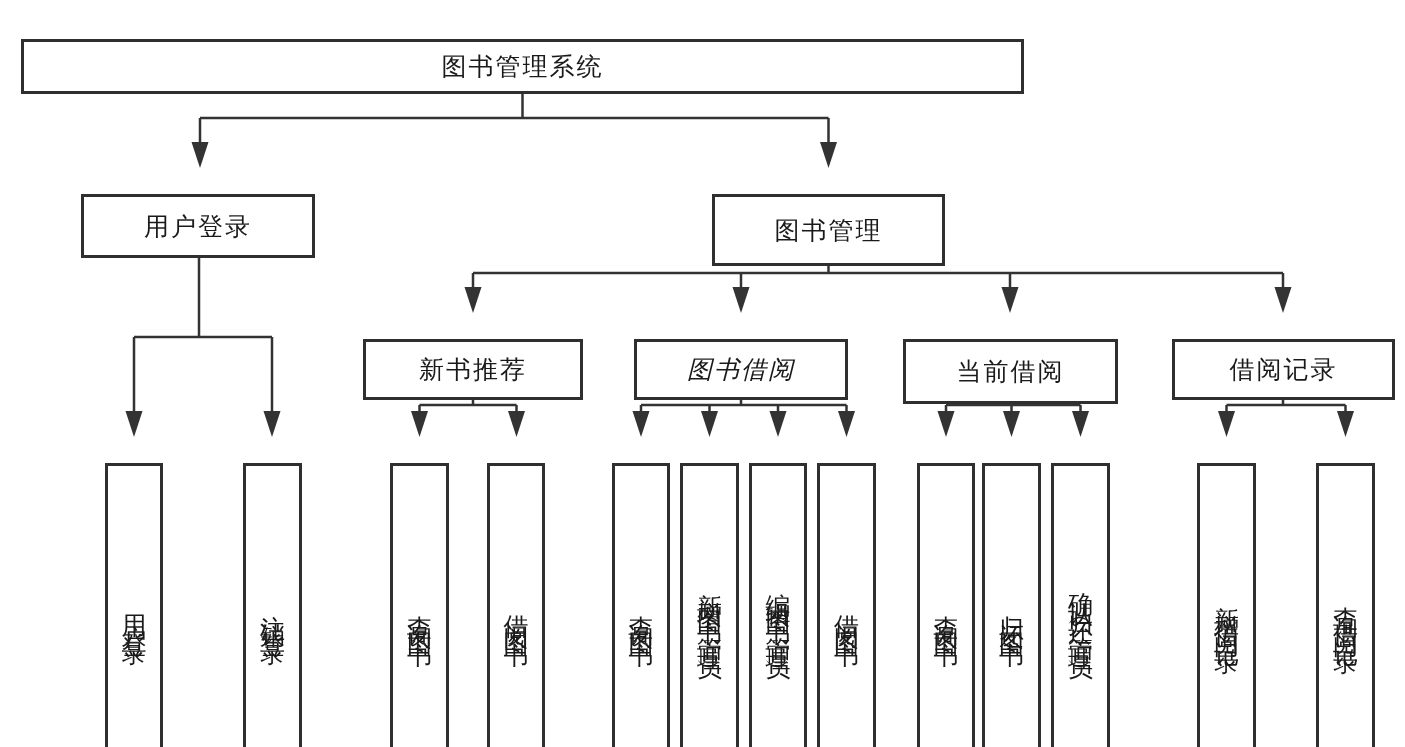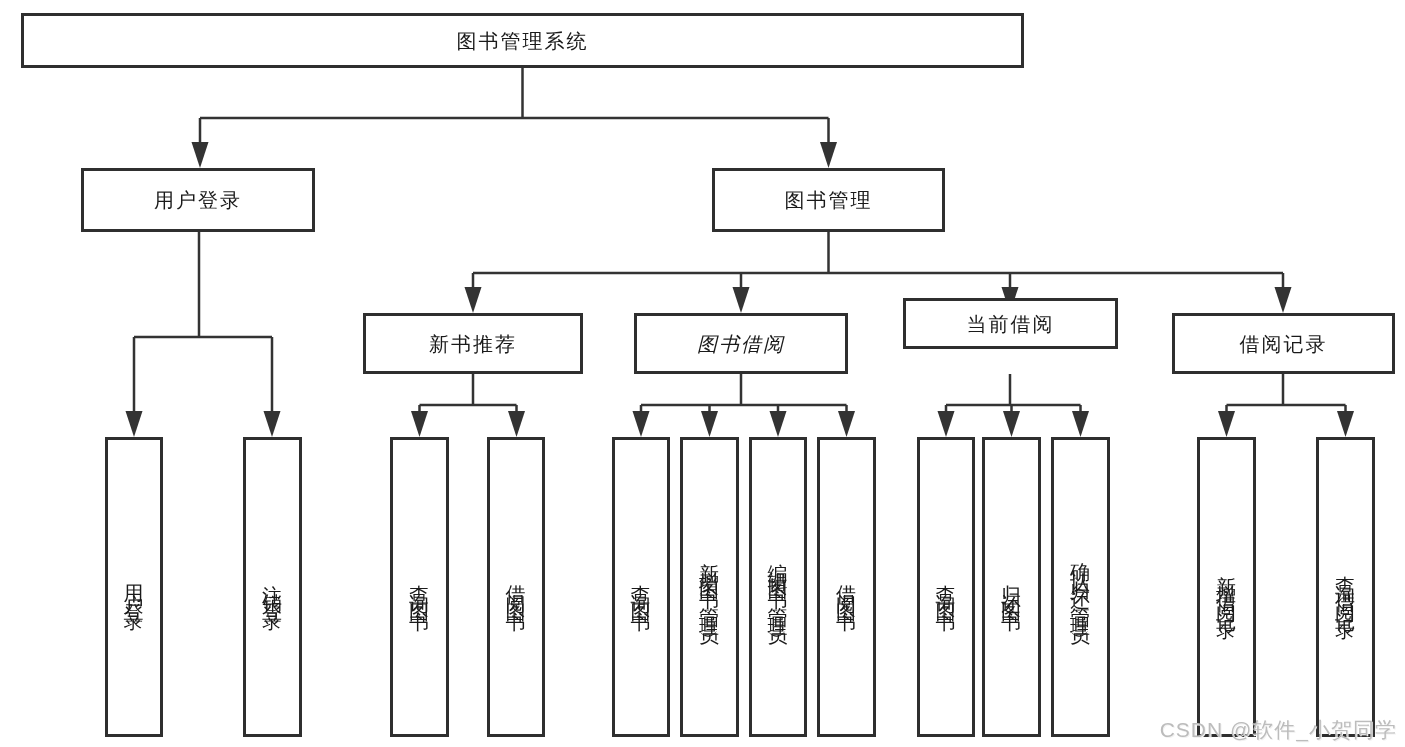--- a/index.html
+++ b/index.html
@@ -12,22 +12,22 @@
     background:var(--bg);
     font-family:"Liberation Sans","DejaVu Sans",sans-serif;
   }
   .wires{position:absolute; left:0; top:0; width:1405px; height:747px; z-index:1;}
   .wire{fill:none; stroke:var(--line); stroke-width:2.5;}
   .arrowhead{fill:var(--line); stroke:none;}
   .box{
     position:absolute; box-sizing:border-box; z-index:2;
     background:#ffffff; border:3px solid var(--border);
     display:flex; align-items:center; justify-content:center;
-    color:var(--text); font-size:20px; letter-spacing:2px;
-    line-height:1; white-space:nowrap;
+    color:var(--text); font-size:25px; letter-spacing:2px;
+    line-height:1; white-space:nowrap;margin-top:26px;
   }
   .vbox .vtext{
     writing-mode:vertical-rl; text-orientation:mixed;
     letter-spacing:9px; white-space:pre; line-height:1;
   }
   .watermark{
     position:absolute; right:8px; bottom:3px; z-index:5;
     color:var(--wm); font-size:21px; letter-spacing:1px;
     text-shadow:1px 1px 0 #f2f2f2;
   }
@@ -69,31 +69,31 @@
       </g>
   </svg>
 
   <div class="box" style="left:21px;top:13px;width:1003px;height:55px;">
     <span>图书管理系统</span>
   </div>
 
   <div class="box" style="left:81px;top:168px;width:234px;height:64px;">
     <span>用户登录</span>
   </div>
-  <div class="box" style="left:712px;top:168px;width:233px;height:64px;">
+  <div class="box" style="left:712px;top:168px;width:233px;height:72px;">
     <span>图书管理</span>
   </div>
 
   <div class="box" style="left:363px;top:313px;width:220px;height:61px;">
     <span>新书推荐</span>
   </div>
   <div class="box" style="left:634px;top:313px;width:214px;height:61px;font-style:italic;">
     <span>图书借阅</span>
   </div>
-  <div class="box" style="left:903px;top:298px;width:215px;height:51px;">
+  <div class="box" style="left:903px;top:313px;width:215px;height:65px;">
     <span>当前借阅</span>
   </div>
   <div class="box" style="left:1172px;top:313px;width:223px;height:61px;align-items:center;">
     <span>借阅记录</span>
   </div>
 
   <div class="box vbox" style="left:105px;top:437px;width:58px;height:300px;">
     <span class="vtext">用户登录</span>
   </div>
   <div class="box vbox" style="left:243px;top:437px;width:59px;height:300px;">
@@ -130,14 +130,13 @@
     <span class="vtext">确认归还（管理员）</span>
   </div>
 
   <div class="box vbox" style="left:1197px;top:437px;width:59px;height:300px;">
     <span class="vtext">新增借阅记录</span>
   </div>
   <div class="box vbox" style="left:1316px;top:437px;width:59px;height:300px;">
     <span class="vtext">查询借阅记录</span>
   </div>
 
-  <div class="watermark">CSDN @软件_小贺同学</div>
 </div>
 
 </body></html>

